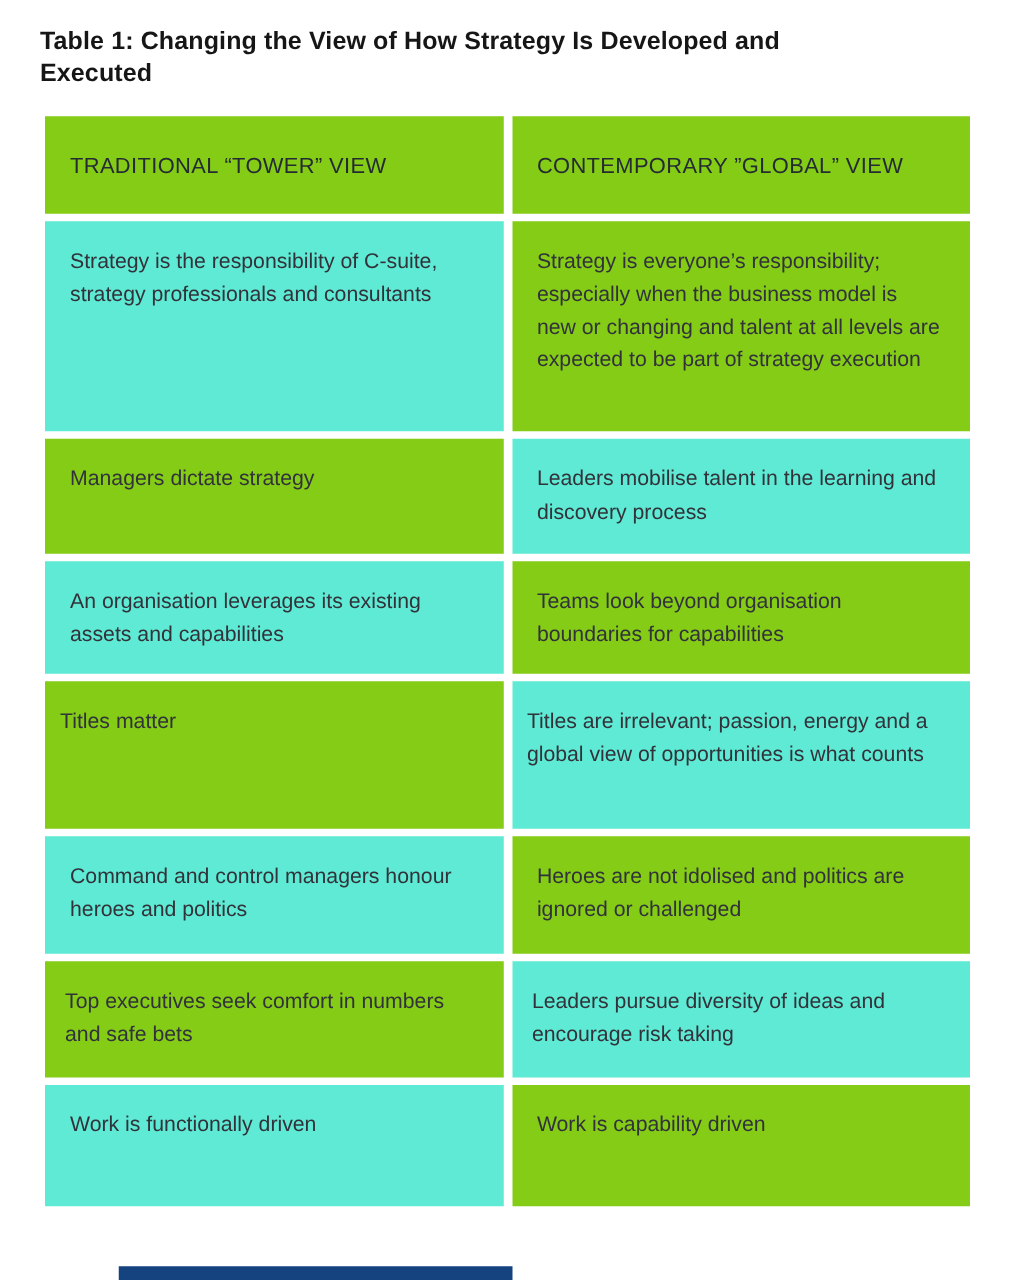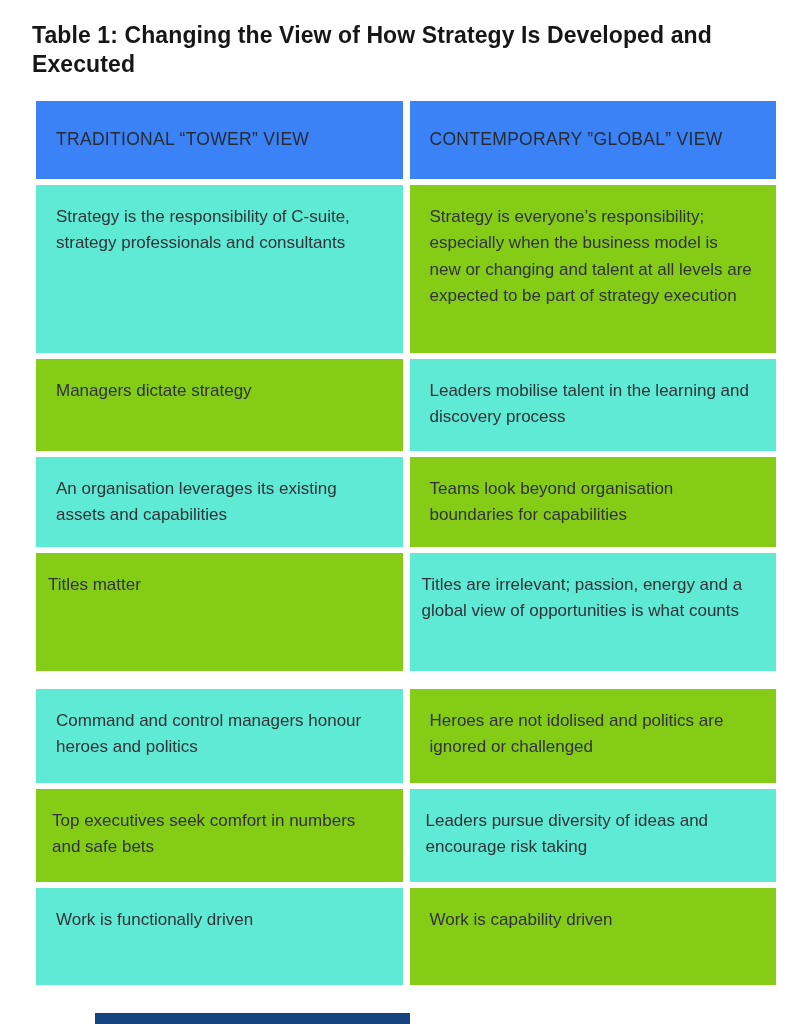--- a/index.html
+++ b/index.html
@@ -7,21 +7,21 @@
     width: 812px;
     height: 1024px;
     background: #ffffff;
     font-family: "Liberation Sans", sans-serif;
     position: relative;
     overflow: hidden;
   }
   .page-title {
     margin: 21px 30px 0 32px;
     max-width: 770px;
-    font-size: 23px;
+    font-size: 20px;
     line-height: 1.28;
     font-weight: 700;
     color: #161616;
     letter-spacing: 0.1px;
   }
   .page-title span { display: block; }
   .strategy-table {
     margin: 21px 36px 0 36px;
     width: 740px;
     display: grid;
@@ -29,37 +29,37 @@
     column-gap: 7px;
     row-gap: 6px;
   }
   .cell {
     padding: 19px 24px 15px 20px;
     font-size: 17px;
     line-height: 1.55;
     color: #32323a;
   }
   .header-cell {
-    background: #3b82f6;
+    background: #84cc16;
     min-height: 78px;
     display: flex;
     align-items: center;
     font-size: 17.5px;
     letter-spacing: 0.3px;
     color: #252b33;
     padding-top: 6px;
     padding-bottom: 6px;
   }
   .shade-dark  { background: #5eead4; }
   .shade-light { background: #84cc16; }
   .row-0 { min-height: 168px; }
   .row-1 { min-height: 92px; }
   .row-2 { min-height: 90px; }
   .row-3 { min-height: 118px; padding-left: 12px; }
-  .row-4 { min-height: 94px; margin-top: 12px; }
+  .row-4 { min-height: 94px; }
   .row-5 { min-height: 93px; padding-left: 16px; }
   .row-6 { min-height: 97px; }
   .footer-bar {
     position: absolute;
     left: 95px;
     bottom: 0;
     width: 315px;
     height: 11px;
     background: #15437f;
   }

